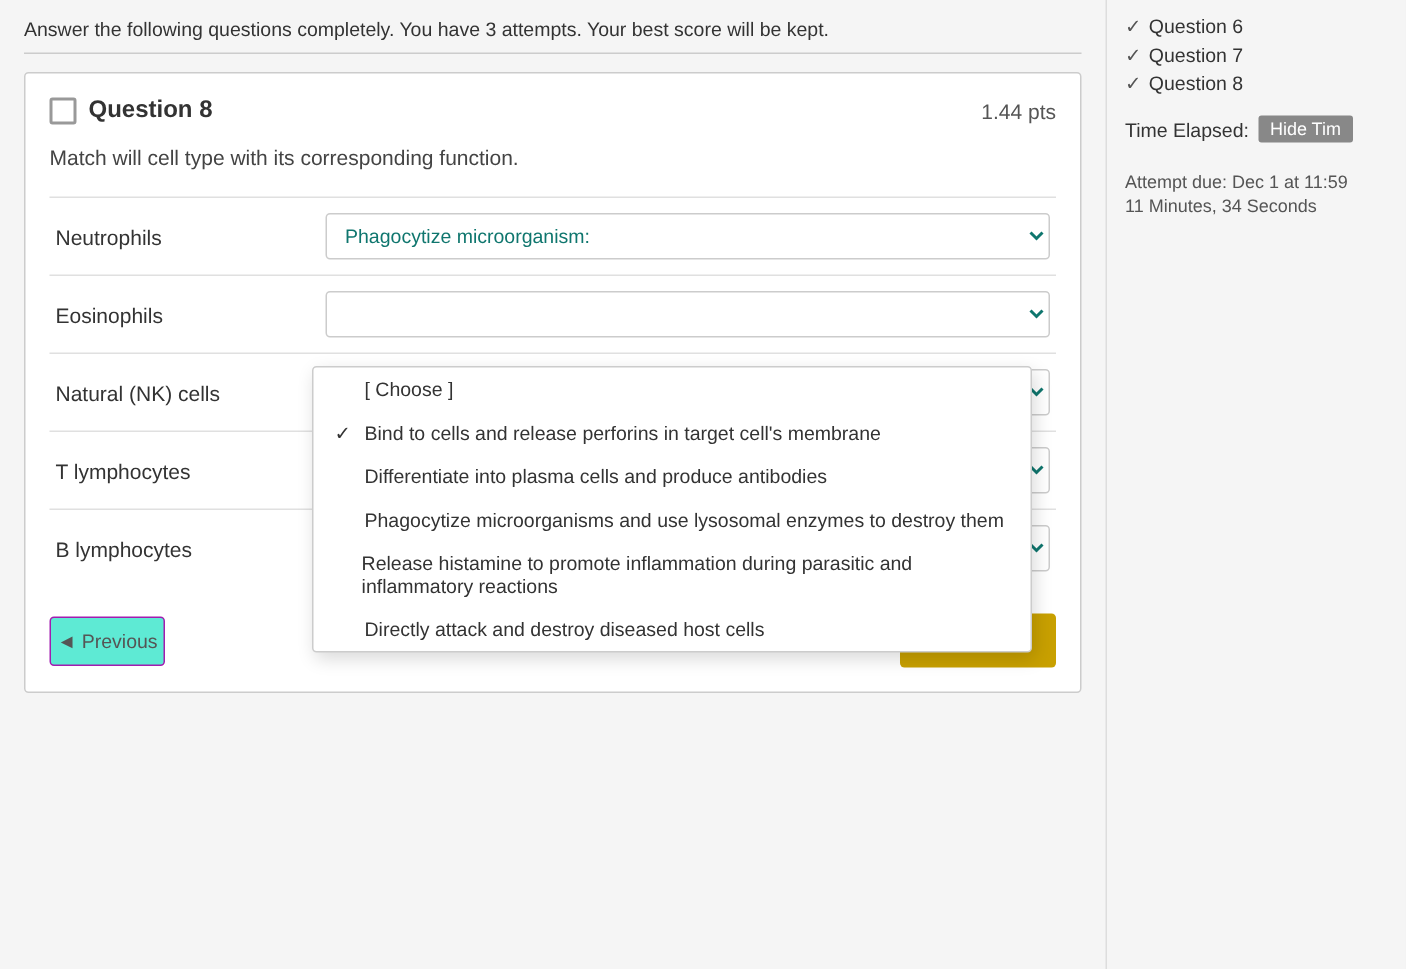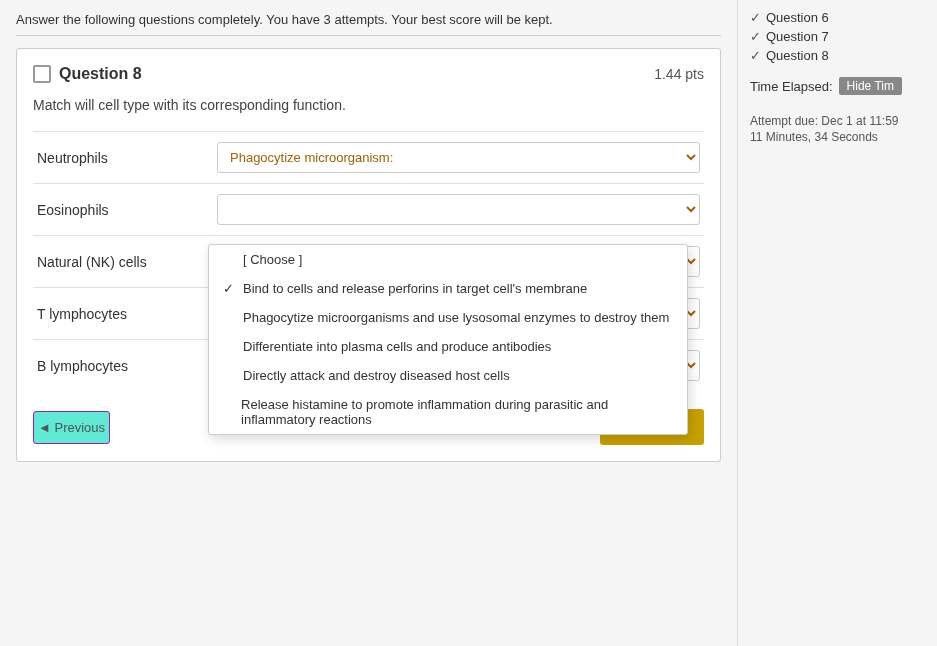--- a/index.html
+++ b/index.html
@@ -110,21 +110,21 @@
     }
 
     .cell-select select {
       width: 100%;
       padding: 6px 24px 6px 8px;
       border: 1px solid #ccc;
       border-radius: 3px;
       font-size: 13px;
       background: #fff;
       appearance: auto;
-      color: #a16207;
+      color: #0f766e;
       cursor: pointer;
     }
 
     
     .dropdown-overlay {
       position: absolute;
       left: 175px;
       top: 60px;
       width: 480px;
       background: #fff;
@@ -279,33 +279,33 @@
             <div class="dropdown-option">
               <span class="check-mark">&nbsp;</span>
               <span>[ Choose ]</span>
             </div>
             <div class="dropdown-option selected">
               <span class="check-mark">✓</span>
               <span>Bind to cells and release perforins in target cell's membrane</span>
             </div>
             <div class="dropdown-option">
               <span class="check-mark">&nbsp;</span>
+              <span>Differentiate into plasma cells and produce antibodies</span>
+            </div>
+            <div class="dropdown-option">
+              <span class="check-mark">&nbsp;</span>
               <span>Phagocytize microorganisms and use lysosomal enzymes to destroy them</span>
             </div>
             <div class="dropdown-option">
               <span class="check-mark">&nbsp;</span>
-              <span>Differentiate into plasma cells and produce antibodies</span>
+              <span>Release histamine to promote inflammation during parasitic and inflammatory reactions</span>
             </div>
             <div class="dropdown-option">
               <span class="check-mark">&nbsp;</span>
               <span>Directly attack and destroy diseased host cells</span>
-            </div>
-            <div class="dropdown-option">
-              <span class="check-mark">&nbsp;</span>
-              <span>Release histamine to promote inflammation during parasitic and inflammatory reactions</span>
             </div>
           </div>
         </div>
 
         <div class="match-row">
           <div class="cell-label">Natural (NK) cells</div>
           <div class="cell-select">
             <select>
               <option></option>
             </select>

